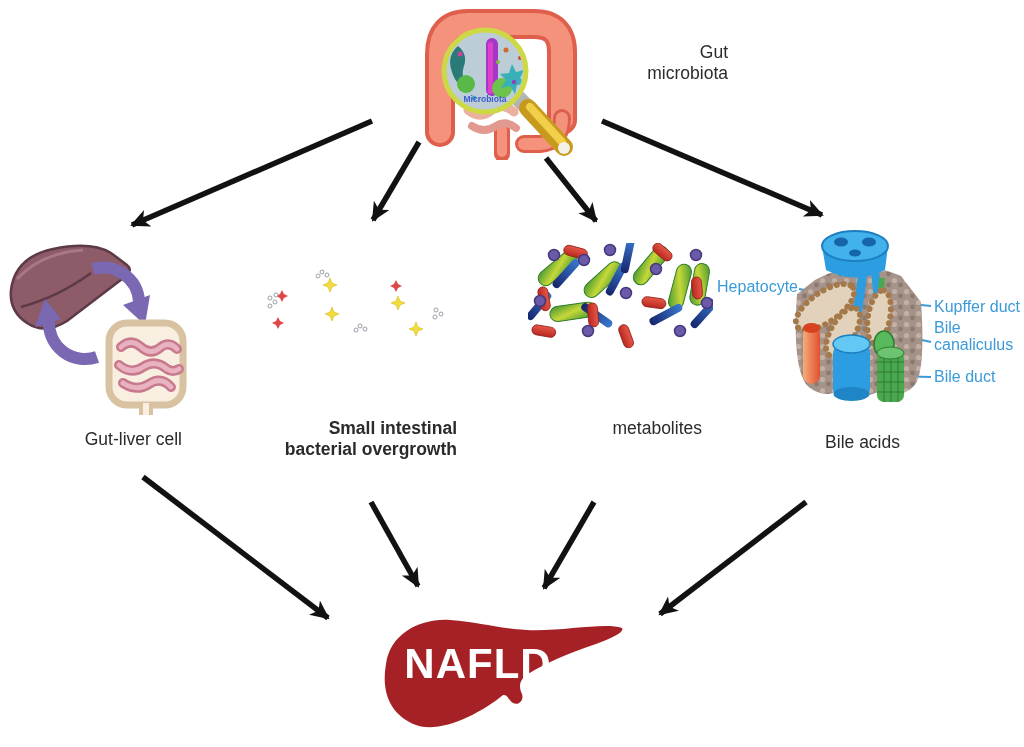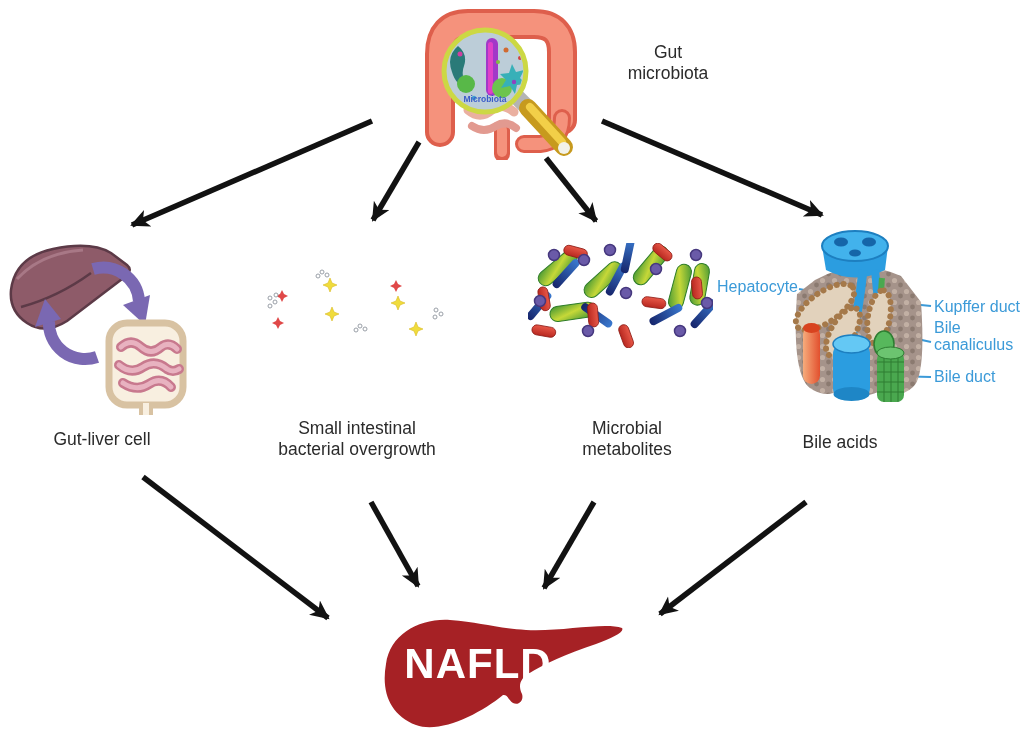--- a/index.html
+++ b/index.html
@@ -1,19 +1,19 @@
 <!DOCTYPE html>
 <html><head>
 <meta charset="utf-8">
 <style>
   html,body{margin:0;padding:0;background:#fff;}
   #stage{position:relative;width:1024px;height:747px;background:#fff;overflow:hidden;
          font-family:"Liberation Sans",sans-serif;color:#2b2b2b;}
   .abs{position:absolute;}
-  .node-label{font-size:17.5px;line-height:21px;text-align:center;color:#2b2b2b;}
+  .node-label{font-size:17.5px;line-height:21px;text-align:right;color:#2b2b2b;}
   .blue-label{font-size:16px;line-height:17px;color:#3b9ad8;}
   svg{display:block;}
 </style>
 </head>
 <body>
 
 <div id="stage">
 
   <svg class="abs" style="left:0;top:0;" width="1024" height="747" viewBox="0 0 1024 747">
     <defs>
@@ -148,21 +148,21 @@
           <circle cx="70" cy="26" r="2"></circle>
         <circle cx="112" cy="76" r="2"></circle>
           <circle cx="117" cy="79" r="2"></circle>
           <circle cx="108" cy="80" r="2"></circle>
         <circle cx="188" cy="60" r="2"></circle>
           <circle cx="193" cy="64" r="2"></circle>
           <circle cx="187" cy="67" r="2"></circle>
       </g>
     </g>
   </svg>
-  <div class="abs node-label" style="left:257px;top:418px;width:200px;">
+  <div class="abs node-label" style="left:257px;top:418px;width:200px;font-weight:bold;">
     <div>Small intestinal</div>
     <div>bacterial overgrowth</div>
   </div>
 
   <svg class="abs" style="left:528px;top:243px;" width="185" height="105" viewBox="0 0 185 105">
     <defs>
       <linearGradient id="ggrad" x1="0" y1="0" x2="1" y2="1">
         <stop offset="0" stop-color="#3e9434"></stop>
           <stop offset="0.5" stop-color="#c6d838"></stop>
           <stop offset="1" stop-color="#3e9434"></stop>
@@ -210,21 +210,20 @@
       <circle cx="128" cy="26" r="5.5"></circle>
         <circle cx="168" cy="12" r="5.5"></circle>
         <circle cx="12" cy="58" r="5.5"></circle>
       <circle cx="98" cy="50" r="5.5"></circle>
         <circle cx="60" cy="88" r="5.5"></circle>
         <circle cx="152" cy="88" r="5.5"></circle>
       <circle cx="179" cy="60" r="5.5"></circle>
     </g>
   </svg>
   <div class="abs node-label" style="left:552px;top:418px;width:150px;">
-    <div>Microbial</div>
     <div>metabolites</div>
   </div>
 
   <svg class="abs" style="left:783px;top:222px;" width="150" height="190" viewBox="0 0 150 190">
     <defs>
       <pattern id="cobble" width="12" height="11" patternUnits="userSpaceOnUse">
         <rect width="12" height="11" fill="#a5938a"></rect>
         <circle cx="3.5" cy="3.5" r="2.6" fill="#c2b0a4"></circle>
         <circle cx="9.5" cy="8" r="2.4" fill="#8b7a70"></circle>
       </pattern>

